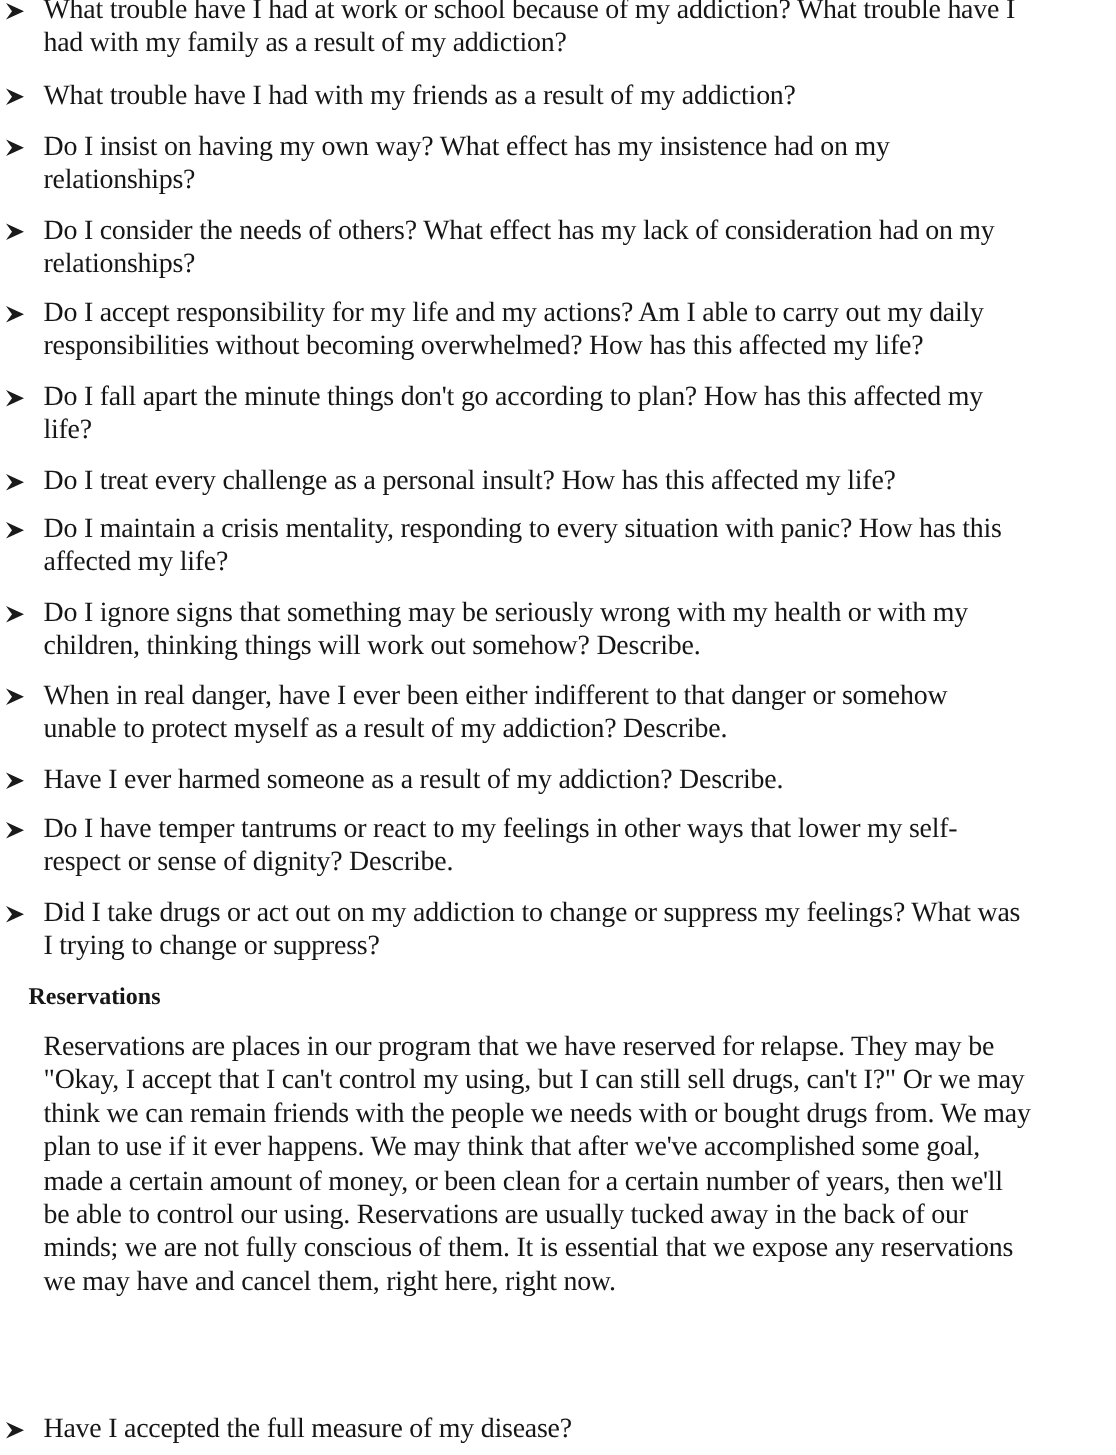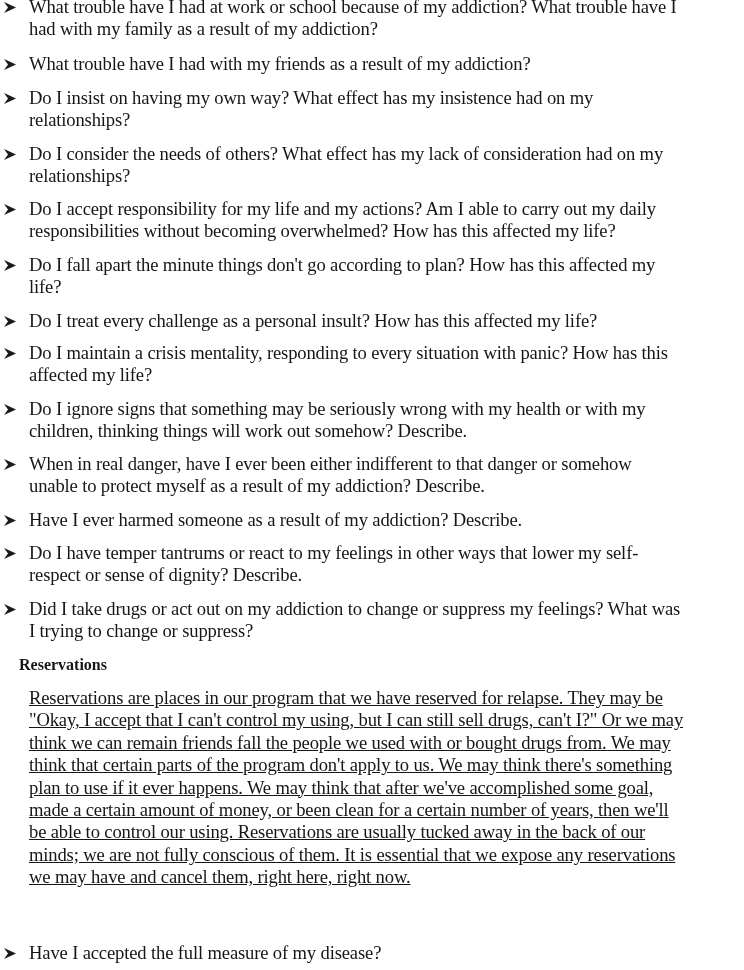--- a/index.html
+++ b/index.html
@@ -41,21 +41,20 @@
     }
     .bullet svg { display: block; }
     .heading {
       padding-left: 19px;
       font-weight: bold;
       font-size: 16px;
       line-height: 22.4px;
     }
     .para {
       padding-left: 29px;
-      text-decoration: underline;
     }
   </style>
 </head>
 <body>
 
 <div class="doc">
 
   <div class="item" style="position:absolute; top:-4px; left:0; width:744px;">
     <span class="bullet">
         <svg width="14" height="13" viewBox="0 0 14 13">
@@ -181,22 +180,21 @@
       </span>
     <span class="line">Did I take drugs or act out on my addiction to change or suppress my feelings? What was</span>
     <span class="line">I trying to change or suppress?</span>
   </div>
 
   <div class="heading" style="position:absolute; top:654px; left:0; width:715px;">Reservations</div>
 
   <div class="para" style="position:absolute; top:687px; left:0; width:715px;">
     <span class="line">Reservations are places in our program that we have reserved for relapse. They may be</span>
     <span class="line">"Okay, I accept that I can't control my using, but I can still sell drugs, can't I?" Or we may</span>
-    <span class="line">think we can remain friends fall the people we used with or bought drugs from. We may</span>
-    <span class="line">think that certain parts of the program don't apply to us. We may think there's something</span>
+    <span class="line">think we can remain friends with the people we needs with or bought drugs from. We may</span>
     <span class="line">plan to use if it ever happens. We may think that after we've accomplished some goal,</span>
     <span class="line">made a certain amount of money, or been clean for a certain number of years, then we'll</span>
     <span class="line">be able to control our using. Reservations are usually tucked away in the back of our</span>
     <span class="line">minds; we are not fully conscious of them. It is essential that we expose any reservations</span>
     <span class="line">we may have and cancel them, right here, right now.</span>
   </div>
 
   <div class="item" style="position:absolute; top:942px; left:0; width:744px;">
     <span class="bullet">
         <svg width="14" height="13" viewBox="0 0 14 13">

